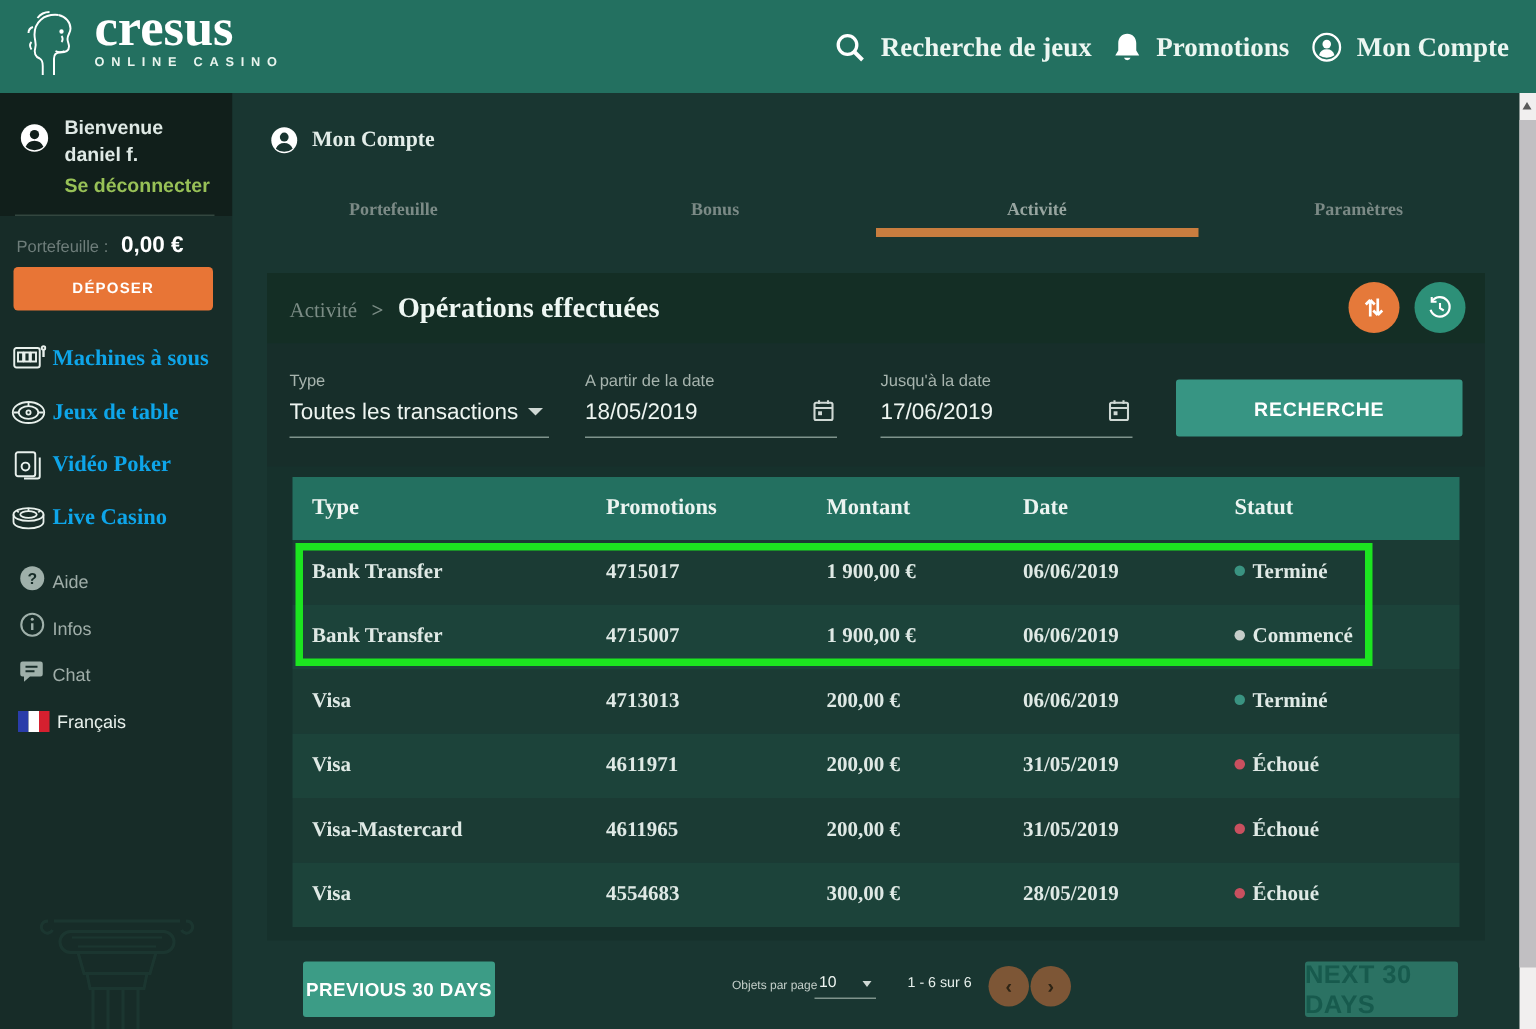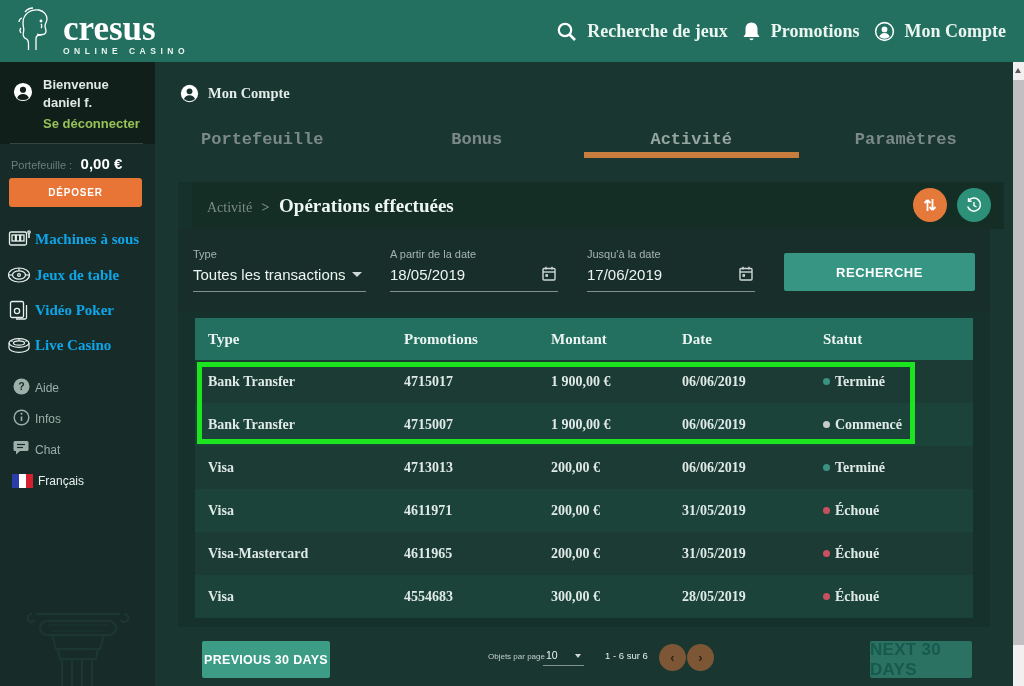--- a/index.html
+++ b/index.html
@@ -1,21 +1,21 @@
 <!DOCTYPE html>
 <html><head>
 <meta charset="utf-8">
 <style>
   * { margin:0; padding:0; box-sizing:border-box; }
   html,body { width:1024px; height:686px; overflow:hidden; }
   body { font-family:"Liberation Sans", sans-serif; background:#193631; position:relative; }
 
   
   #header { position:absolute; left:0; top:0; width:1024px; height:62px; background:#237060; z-index:5; }
-  #logo { position:absolute; left:15px; top:4px; display:flex; align-items:flex-end; }
+  #logo { position:absolute; left:15px; top:4px; display:flex; align-items:flex-start; }
   #logo-head { width:40px; height:52px; }
   #logo-text { margin-left:8px; }
   #logo-name { font-family:"Liberation Serif", serif; font-weight:700; font-size:35px; line-height:30px; color:#fff; letter-spacing:0px; }
   #logo-tag { font-size:8.5px; letter-spacing:4.5px; color:#e8f4ee; margin-top:2px; font-weight:700; }
   #header-nav { position:absolute; right:18px; top:0; height:62px; display:flex; align-items:center; gap:14px; }
   .nav-item { display:flex; align-items:center; gap:10px; color:#ecf6f1; font-family:"Liberation Serif", serif; font-weight:700; font-size:18px; }
 
   
   #sidebar { position:absolute; left:0; top:62px; width:155px; height:644px; background:#172c28; overflow:hidden; }
   #user-block { position:absolute; left:0; top:0; width:155px; height:82px; background:#111f1b; }
@@ -36,26 +36,26 @@
   #lang-item .sec-label { color:#e8f0ec; left:38px; }
   #flag { position:absolute; left:12px; top:5px; width:21px; height:14px; display:flex; }
   #flag div { flex:1; }
   #pillar { position:absolute; left:18px; top:530px; opacity:0.4; }
 
   
   #main { position:absolute; left:155px; top:62px; width:858px; height:624px; background:#193631; }
   #account-title { position:absolute; left:25px; top:22px; display:flex; align-items:center; gap:9px; }
   #account-title span { font-family:"Liberation Serif", serif; font-weight:700; font-size:14.5px; color:#e3ede9; }
   #tabs { position:absolute; left:0; top:58px; width:858px; height:38px; display:flex; }
-  .tab { flex:1; position:relative; display:flex; align-items:center; justify-content:center; font-family:Liberation Mono, monospace; font-weight:700; font-size:17px; color:#7b8a86; }
+  .tab { flex:1; position:relative; display:flex; align-items:center; justify-content:center; font-family:Liberation Serif, serif; font-weight:700; font-size:12px; color:#7b8a86; }
   .tab.active { color:#97a5a0; }
   .tab.active::after { content:""; position:absolute; left:0; right:0; bottom:0; height:6px; background:#c87d3f; }
 
   #panel { position:absolute; left:23px; top:120px; width:812px; height:445px; background:#16312c; }
-  #crumb-band { position:absolute; left:14px; top:0; width:812px; height:47px; background:#142e25; }
+  #crumb-band { position:absolute; left:0; top:0; width:812px; height:47px; background:#142e25; }
   #breadcrumb { position:absolute; left:15px; top:13px; font-family:"Liberation Serif", serif; font-size:14px; color:#7b8c85; }
   #breadcrumb b { font-size:19px; font-weight:700; color:#eef7f3; }
   #crumb-sep { margin:0 6px; font-weight:700; }
   .circle-btn { position:absolute; top:6px; width:34px; height:34px; border-radius:50%; display:flex; align-items:center; justify-content:center; }
   #sort-btn { right:57px; background:#e5793a; }
   #history-btn { right:13px; background:#2d9078; }
 
   #filter-band { position:absolute; left:0; top:47px; width:812px; height:82px; background:#172e2a; }
   .field { position:absolute; top:19px; }
   .field-label { font-size:11px; color:#a7b4ae; }

